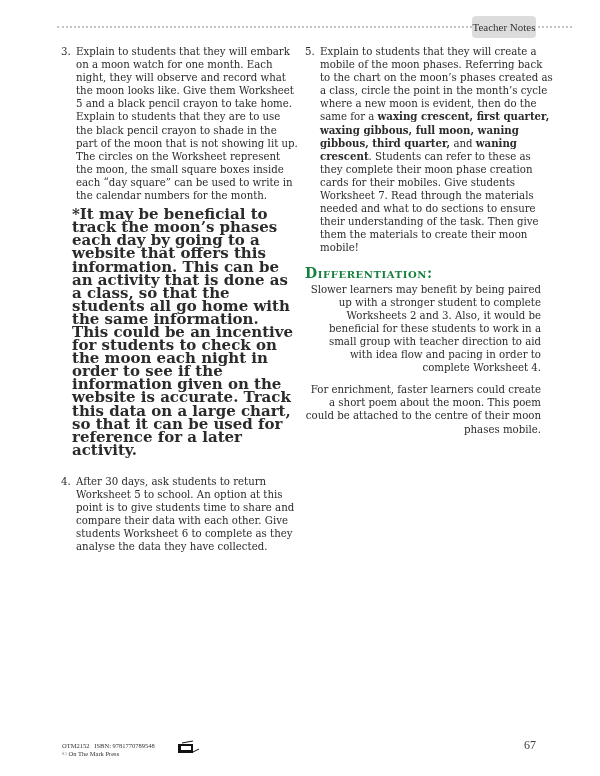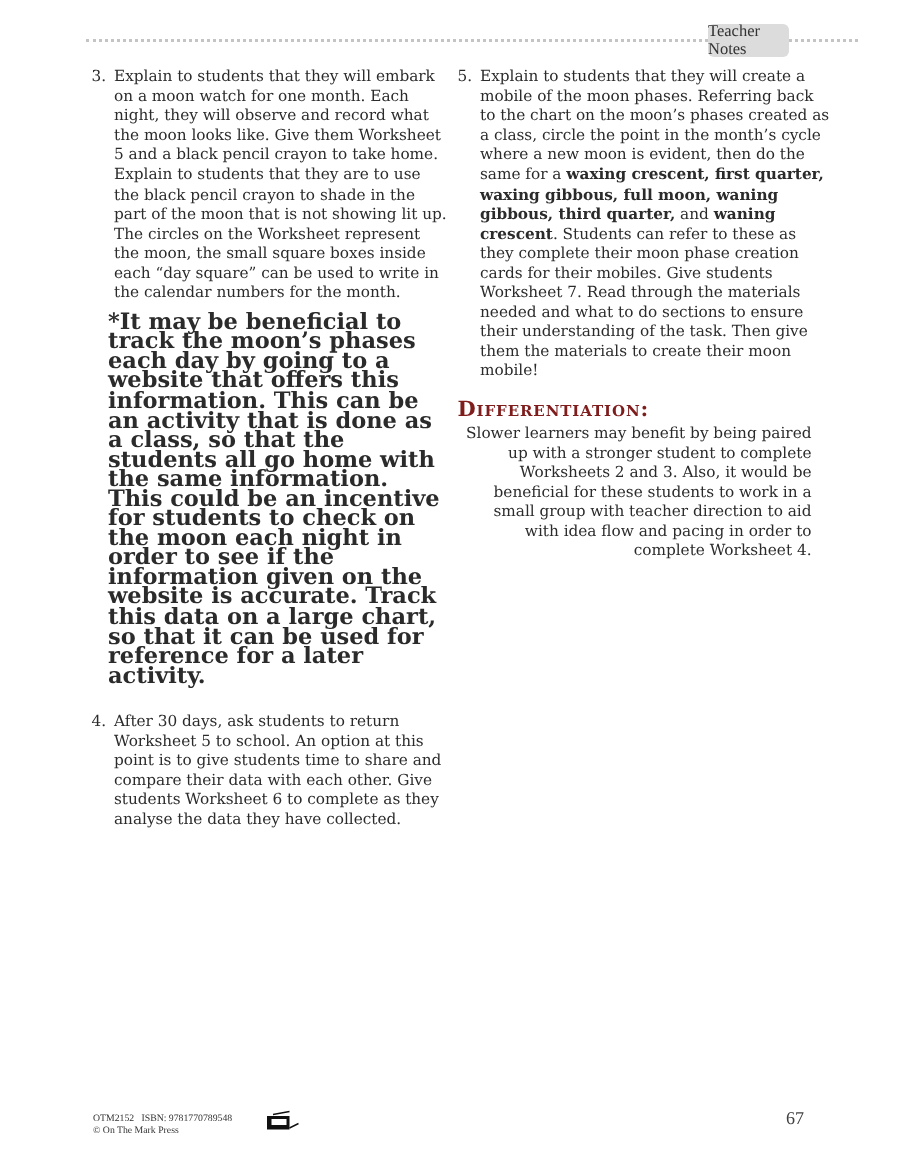--- a/index.html
+++ b/index.html
@@ -5,40 +5,40 @@
   html, body { margin: 0; padding: 0; }
   body {
     width: 600px; height: 776px; background: #ffffff; position: relative; overflow: hidden;
     font-family: "DejaVu Serif", "Liberation Serif", serif; color: #2b2b2b;
   }
   .header-rule {
     position: absolute; top: 26px; left: 57px; width: 515px; height: 0;
     border-top: 2px dotted #c4c4c4;
   }
   .header-tab {
-    position: absolute; top: 16px; left: 472px; width: 54px; height: 22px;
+    position: absolute; top: 16px; left: 472px; width: 64px; height: 22px;
     background: #dcdcdc; border-radius: 4px;
     font-family: "Liberation Serif", serif; font-size: 11px; color: #333;
     display: flex; align-items: center; justify-content: center;
   }
   .col { position: absolute; top: 45px; font-size: 10.2px; line-height: 13.1px; }
   .col.left { left: 61px; width: 237px; }
   .col.right { left: 305px; width: 248px; }
   .item { display: flex; margin-bottom: 10px; }
   .num { width: 15px; flex: none; }
   .item-body { flex: 1; }
   .note {
     margin: -4px 0 18px 9px; font-weight: bold; font-size: 15px; line-height: 13.1px;
     padding-left: 2px;
   }
   .b { font-weight: bold; }
   .i { }
   .heading {
     font-family: "DejaVu Serif", serif; font-weight: bold; font-size: 14px;
-    font-variant: small-caps; letter-spacing: 0.6px; margin: 12px 0 3px 0; color: #7f1d1d;
+    font-variant: small-caps; letter-spacing: 0.6px; margin: 12px 0 3px 0; color: #15803d;
   }
   .para { margin: 0 12px 9px 0; text-align: right; }
   .footer-left {
     position: absolute; top: 742px; left: 62px; font-family: "Liberation Serif", serif;
     font-size: 6.5px; line-height: 8px; color: #333;
   }
   .footer-icon { position: absolute; top: 740px; left: 177px; width: 24px; height: 14px; }
   .page-num {
     position: absolute; top: 738px; left: 524px; font-family: "Liberation Serif", serif;
     font-size: 12px; color: #404040;
@@ -64,20 +64,21 @@
   </div>
 </div>
 
 <div class="col right">
   <div class="item">
     <span class="num">5.</span>
     <span class="item-body"><span>Explain to students that they will create a mobile of the moon phases. Referring back to the chart on the moon’s phases created as a class, circle the point in the month’s cycle where a new moon is evident, then do the same for a </span><span class="b">waxing crescent, first quarter, waxing gibbous, full moon, waning gibbous, third quarter,</span><span> and </span><span class="b">waning crescent</span><span>. Students can refer to these as they complete their moon phase creation cards for their mobiles. Give students Worksheet 7. Read through the materials needed and what to do sections to ensure their understanding of the task. Then give them the materials to create their moon mobile!</span></span>
   </div>
   <div class="heading">Differentiation:</div>
   <p class="para">Slower learners may benefit by being paired up with a stronger student to complete Worksheets 2 and 3. Also, it would be beneficial for these students to work in a small group with teacher direction to aid with idea flow and pacing in order to complete Worksheet 4.</p>
+  <p class="para">For enrichment, faster learners could create a short poem about the moon. This poem could be attached to the centre of their moon phases mobile.</p>
 </div>
 
 <div class="footer-left">
   <div><span>OTM2152</span>&nbsp;&nbsp;&nbsp;<span>ISBN: 9781770789548</span></div>
   <div>© On The Mark Press</div>
 </div>
 <svg class="footer-icon" viewBox="0 0 24 14">
   <rect x="1" y="4" width="15" height="9" fill="#111"></rect>
   <rect x="4" y="6" width="10" height="4" fill="#fff"></rect>
   <line x1="5" y1="3" x2="16" y2="1" stroke="#111" stroke-width="1"></line>

